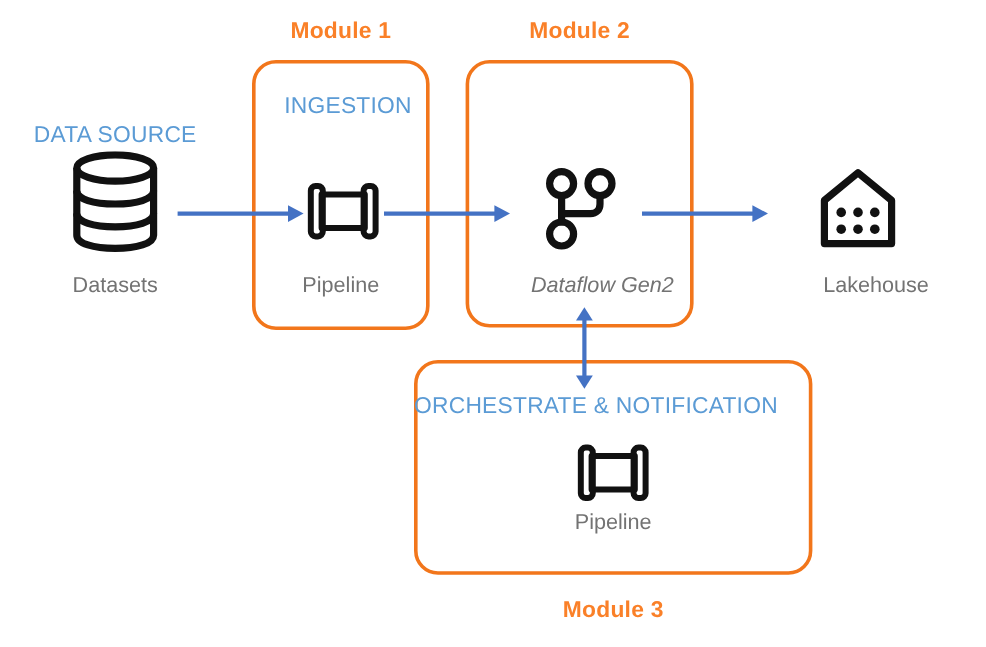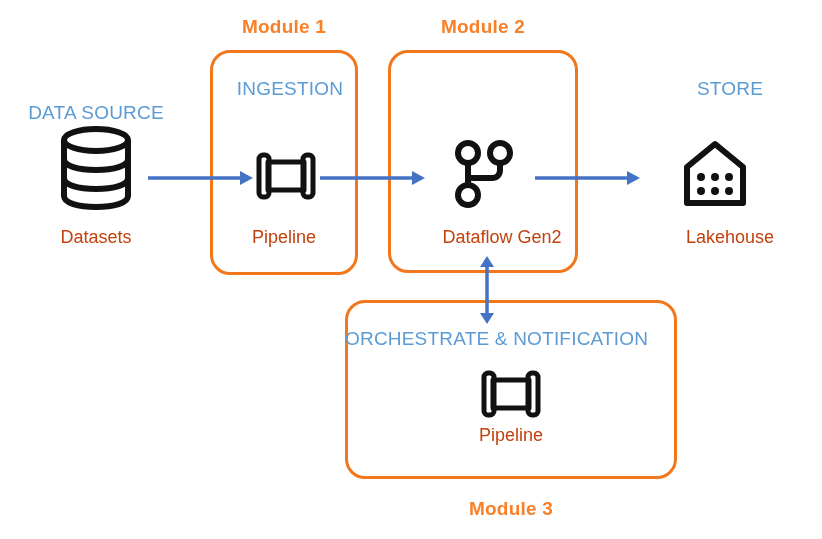--- a/index.html
+++ b/index.html
@@ -42,21 +42,21 @@
     position: absolute;
     color: #5B9BD5;
     font-size: 19px;
     font-weight: normal;
     white-space: nowrap;
     text-align: center;
     letter-spacing: 0.2px;
   }
   .item-label {
     position: absolute;
-    color: #c2410c;
+    color: #737373;
     font-size: 18px;
     font-weight: normal;
     white-space: nowrap;
     text-align: center;
   }
 
   
   .icon {
     position: absolute;
     line-height: 0;
@@ -80,29 +80,28 @@
 
   <div class="module-label" style="left:388px; top:16px; width:190px;">Module 2</div>
 
   <div class="module-label" style="left:345px; top:498px; width:332px;">Module 3</div>
 
   <div class="stage-title" style="left:11px; top:78px; width:170px;margin-top:24px;">DATA SOURCE</div>
 
   <div class="stage-title" style="left:216px; top:78px; width:148px;">INGESTION</div>
 
 
-  <div class="stage-title" style="left:645px; top:78px; width:170px;">STORE</div>
 
   <div class="stage-title" style="left:345px; top:328px; width:288px;">ORCHESTRATE &amp; NOTIFICATION</div>
 
   <div class="item-label" style="left:11px; top:227px; width:170px;">Datasets</div>
 
   <div class="item-label" style="left:210px; top:227px; width:148px;">Pipeline</div>
 
-  <div class="item-label" style="left:388px; top:227px; width:228px;">Dataflow Gen2</div>
+  <div class="item-label" style="left:388px; top:227px; width:228px;font-style:italic;">Dataflow Gen2</div>
 
   <div class="item-label" style="left:645px; top:227px; width:170px;">Lakehouse</div>
 
   <div class="item-label" style="left:345px; top:425px; width:332px;">Pipeline</div>
 
   <div class="icon" style="left:58px; top:126px; width:76px; height:84px;">
     <svg width="76" height="84" viewBox="0 0 76 84" xmlns="http://www.w3.org/2000/svg">
       <g fill="none" stroke="#111111" stroke-width="6">
         <path d="M6 14 V70 C6 77 20 81 38 81 C56 81 70 77 70 70 V14"></path>
         <ellipse cx="38" cy="14" rx="32" ry="11"></ellipse>

